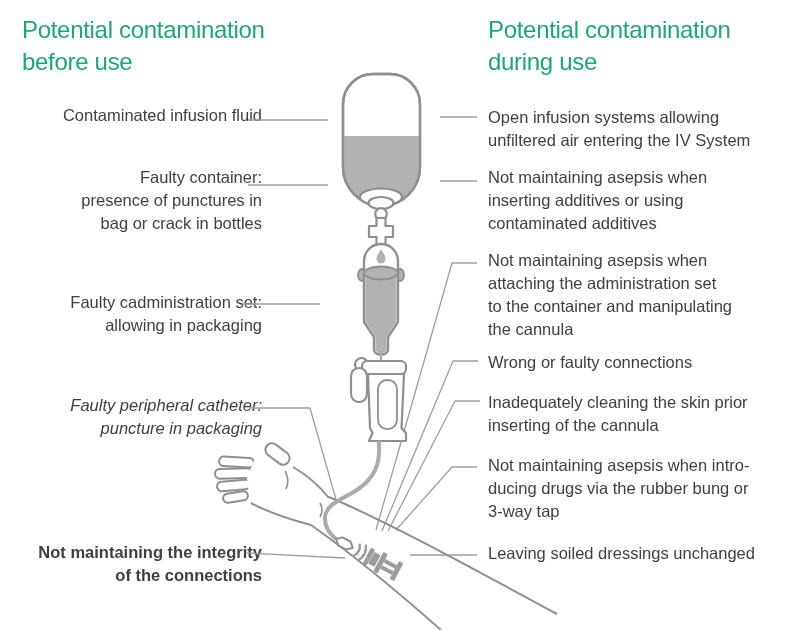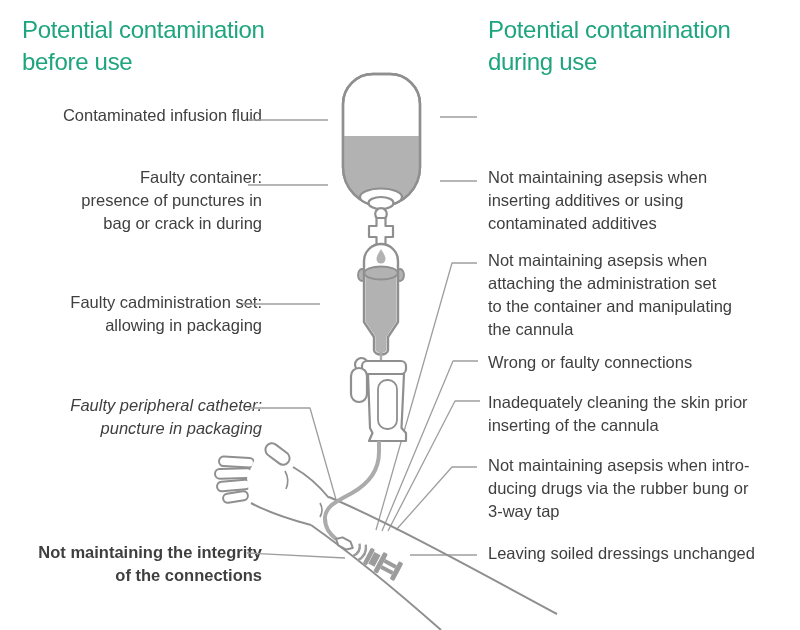--- a/index.html
+++ b/index.html
@@ -25,28 +25,30 @@
 <div class="canvas">
 
   <div class="heading" style="left:22px;top:14px;">Potential contamination
 before use</div>
   <div class="heading" style="left:488px;top:14px;">Potential contamination
 during use</div>
 
   <div class="label left-label" style="top:104px;">Contaminated infusion fluid</div>
   <div class="label left-label" style="top:166px;">Faulty container:
 presence of punctures in
-bag or crack in during</div>
+bag or crack in bottles</div>
   <div class="label left-label" style="top:291px;">Faulty cadministration set:
 allowing in packaging</div>
   <div class="label left-label" style="top:394px;font-style:italic;">Faulty peripheral catheter:
 puncture in packaging</div>
   <div class="label left-label" style="top:541px;font-weight:bold;">Not maintaining the integrity
 of the connections</div>
 
+  <div class="label right-label" style="top:106px;">Open infusion systems allowing
+unfiltered air entering the IV System</div>
   <div class="label right-label" style="top:166px;">Not maintaining asepsis when
 inserting additives or using
 contaminated additives</div>
   <div class="label right-label" style="top:249px;">Not maintaining asepsis when
 attaching the administration set
 to the container and manipulating
 the cannula</div>
   <div class="label right-label" style="top:351px;">Wrong or faulty connections</div>
   <div class="label right-label" style="top:391px;">Inadequately cleaning the skin prior
 inserting of the cannula</div>

